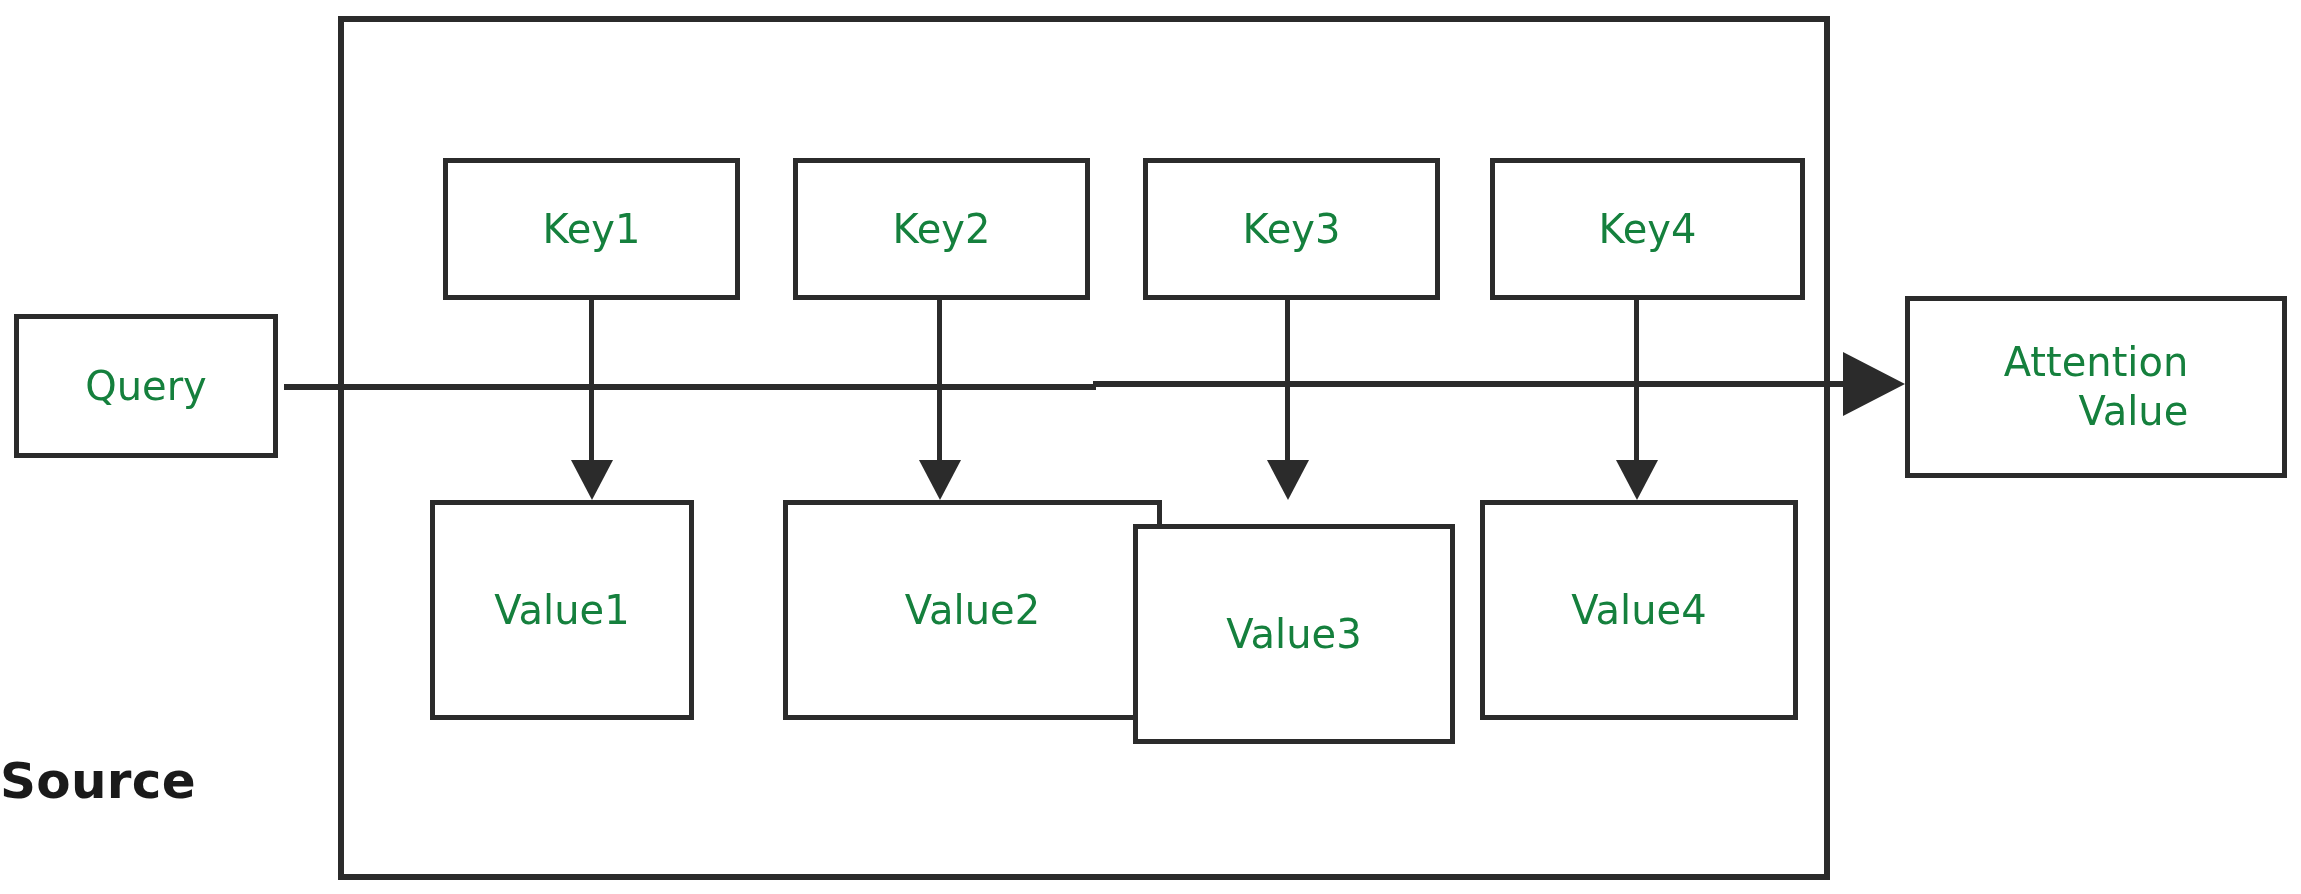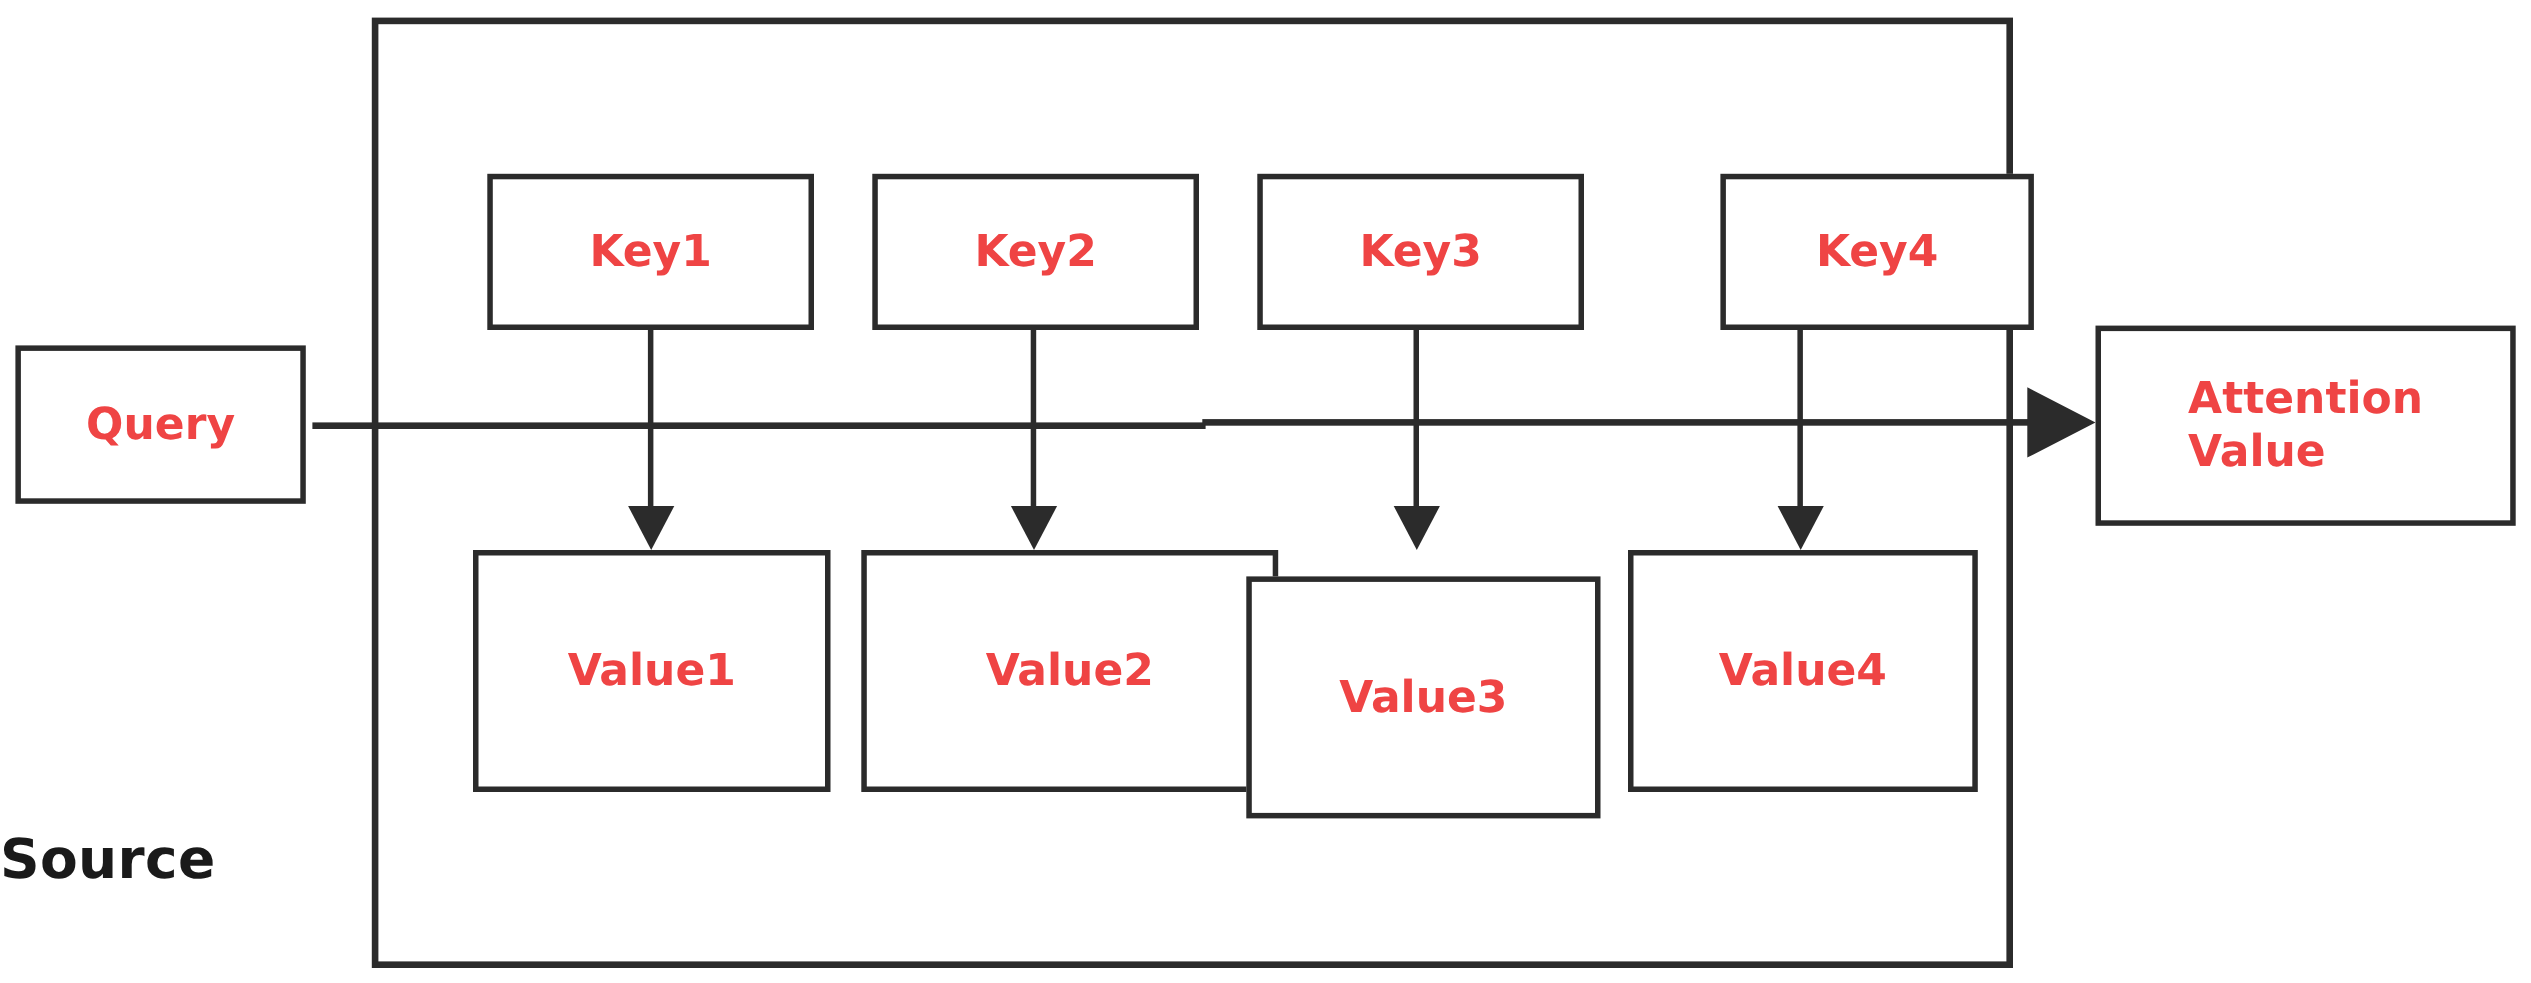--- a/index.html
+++ b/index.html
@@ -19,23 +19,23 @@
     overflow: hidden;
   }
   .box {
     position: absolute;
     box-sizing: border-box;
     background: #ffffff;
     border: 5px solid #2b2b2b;
     display: flex;
     align-items: center;
     justify-content: center;
-    text-align: left;
-    color: #ef4444;
-    font-weight: bold;
+    text-align: right;
+    color: #15803d;
+    font-weight: normal;
     line-height: 1.22;
     z-index: 5;
   }
 
   
   #source-box {
     left: 338px;
     top: 16px;
     width: 1492px;
     height: 864px;
@@ -158,37 +158,37 @@
 
   <div class="box key-box" style="left:443px; width:297px;">
     <span>Key1</span>
   </div>
   <div class="box key-box" style="left:793px; width:297px;">
     <span>Key2</span>
   </div>
   <div class="box key-box" style="left:1143px; width:297px;">
     <span>Key3</span>
   </div>
-  <div class="box key-box" style="left:1564px; width:285px;">
+  <div class="box key-box" style="left:1490px; width:315px;">
     <span>Key4</span>
   </div>
 
   <div class="v-line" style="left:589px; top:298px; height:166px;"></div>
   <div class="v-arrowhead" style="left:571px; top:460px;"></div>
 
   <div class="v-line" style="left:937px; top:298px; height:166px;"></div>
   <div class="v-arrowhead" style="left:919px; top:460px;"></div>
 
   <div class="v-line" style="left:1285px; top:298px; height:166px;"></div>
   <div class="v-arrowhead" style="left:1267px; top:460px;"></div>
 
   <div class="v-line" style="left:1634px; top:298px; height:166px;"></div>
   <div class="v-arrowhead" style="left:1616px; top:460px;"></div>
 
-  <div class="box value-box" style="left:430px; width:325px;">
+  <div class="box value-box" style="left:430px; width:264px;">
     <span>Value1</span>
   </div>
   <div class="box value-box" style="left:783px; width:379px;">
     <span>Value2</span>
   </div>
   <div class="box value-box" style="left:1133px; width:322px;margin-top:24px;">
     <span>Value3</span>
   </div>
   <div class="box value-box" style="left:1480px; width:318px;">
     <span>Value4</span>

